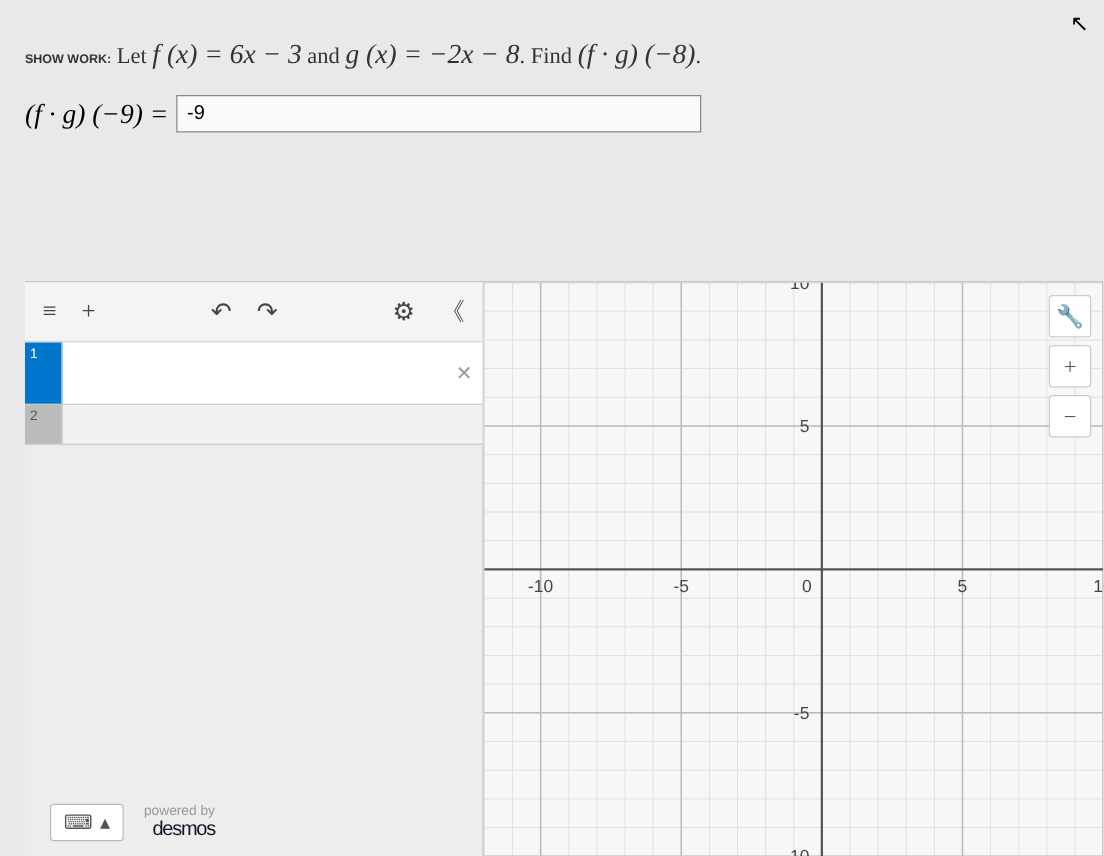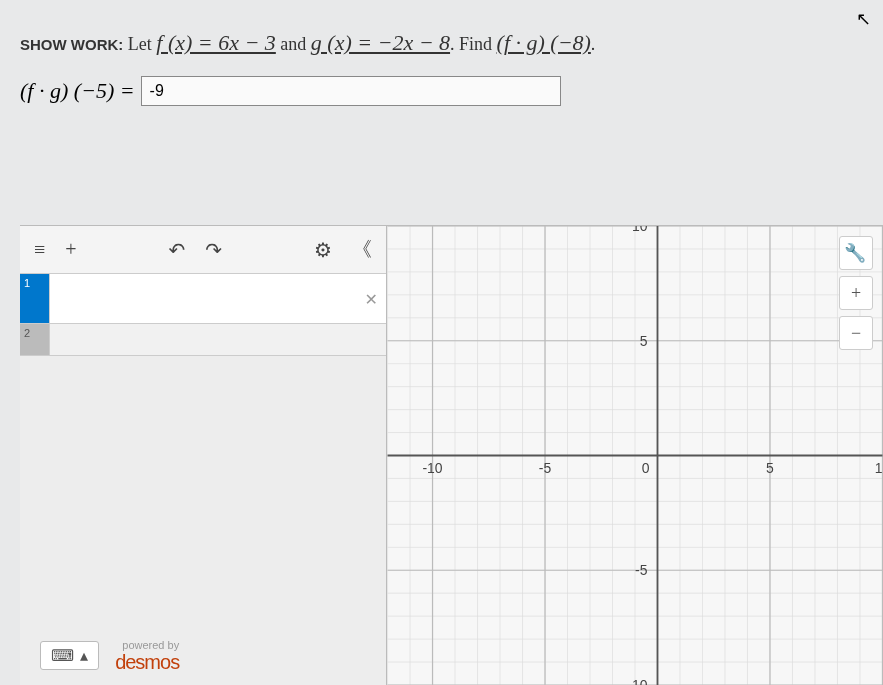--- a/index.html
+++ b/index.html
@@ -16,22 +16,22 @@
       top: 8px;
       right: 12px;
       font-size: 18px;
       color: #000;
     }
     .problem {
       padding: 30px 20px 10px 20px;
       font-size: 18px;
       color: #333;
     }
-    .problem .bold { font-weight: bold; font-family: Arial, sans-serif; font-size: 15px; }
-    .problem .math { font-style: italic; font-size: 22px; text-decoration: underline; }
+    .problem .bold { font-weight: bold; font-family: Arial, sans-serif; font-size: 10px; }
+    .problem .math { font-style: italic; font-size: 22px; }
     .answer-row {
       padding: 10px 20px 20px 20px;
       display: flex;
       align-items: center;
       font-size: 22px;
     }
     .answer-row .expr { font-style: italic; }
     .answer-input {
       border: 1px solid #888;
       background: #fafafa;
@@ -127,21 +127,21 @@
       cursor: pointer;
       color: #555;
     }
     .powered {
       color: #999;
       font-family: Arial, sans-serif;
       font-size: 11px;
       line-height: 1.1;
       text-align: right;
     }
-    .powered .logo { font-size: 20px; letter-spacing: -1px; color: #c2410c; }
+    .powered .logo { font-size: 16px; letter-spacing: -1px; color: #0f172a; }
     .graph-area {
       flex: 1;
       background: #f7f7f7;
       position: relative;
       overflow: hidden;
     }
     .graph-svg { width: 100%; height: 100%; }
     .graph-controls {
       position: absolute;
       top: 10px;
@@ -167,21 +167,21 @@
 </head>
 <body>
 
 <div class="cursor">↖</div>
 
 <div class="problem">
   <span class="bold">SHOW WORK:</span><span> Let </span><span class="math">f (x) = 6x − 3</span><span> and </span><span class="math">g (x) = −2x − 8</span><span>. Find </span><span class="math">(f · g) (−8)</span><span>.</span>
 </div>
 
 <div class="answer-row">
-  <span class="expr">(f · g) (−5) = </span>
+  <span class="expr">(f · g) (−9) = </span>
   <input class="answer-input" value="-9" style="">
 </div>
 
 <div class="desmos">
   <div class="sidebar">
     <div class="toolbar">
       <span class="icon-btn">≡</span>
       <span class="icon-btn">+</span>
       <span class="spacer"></span>
       <span class="icon-btn">↶</span>

